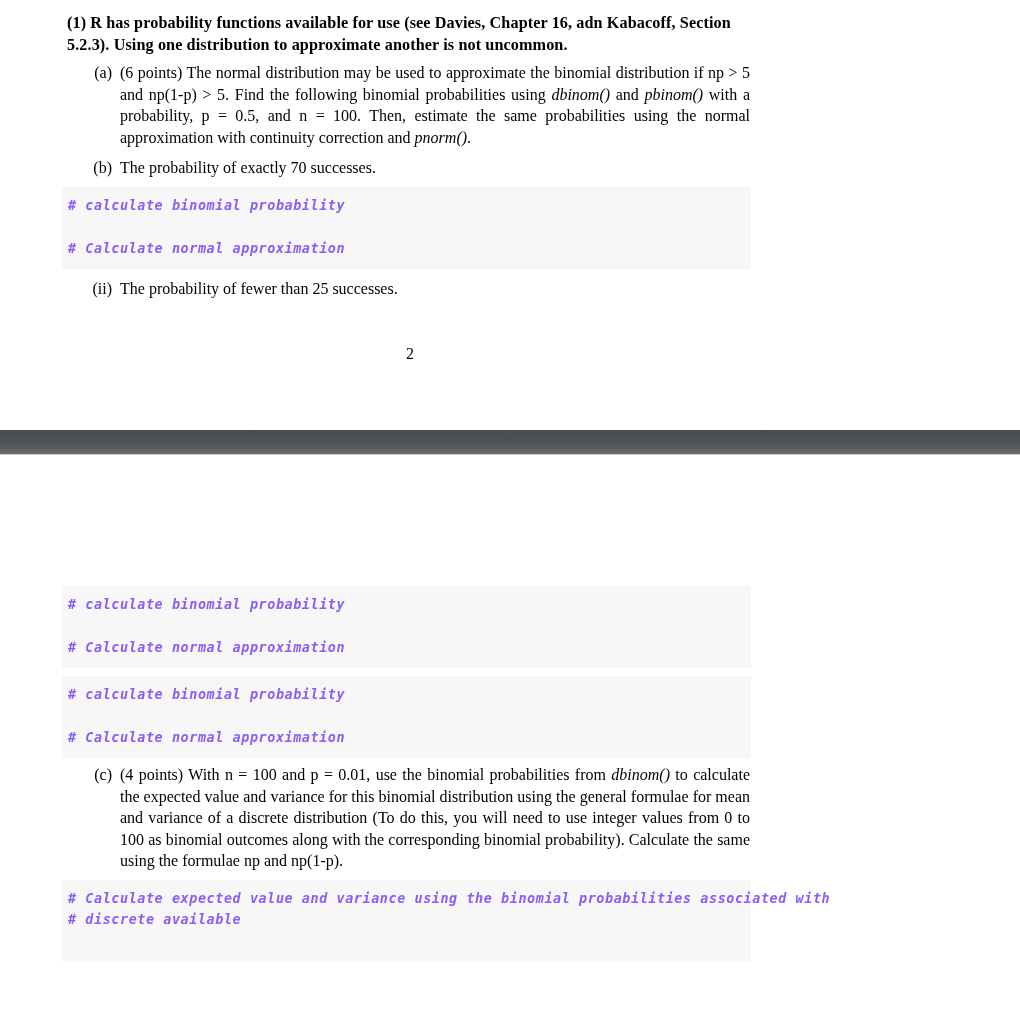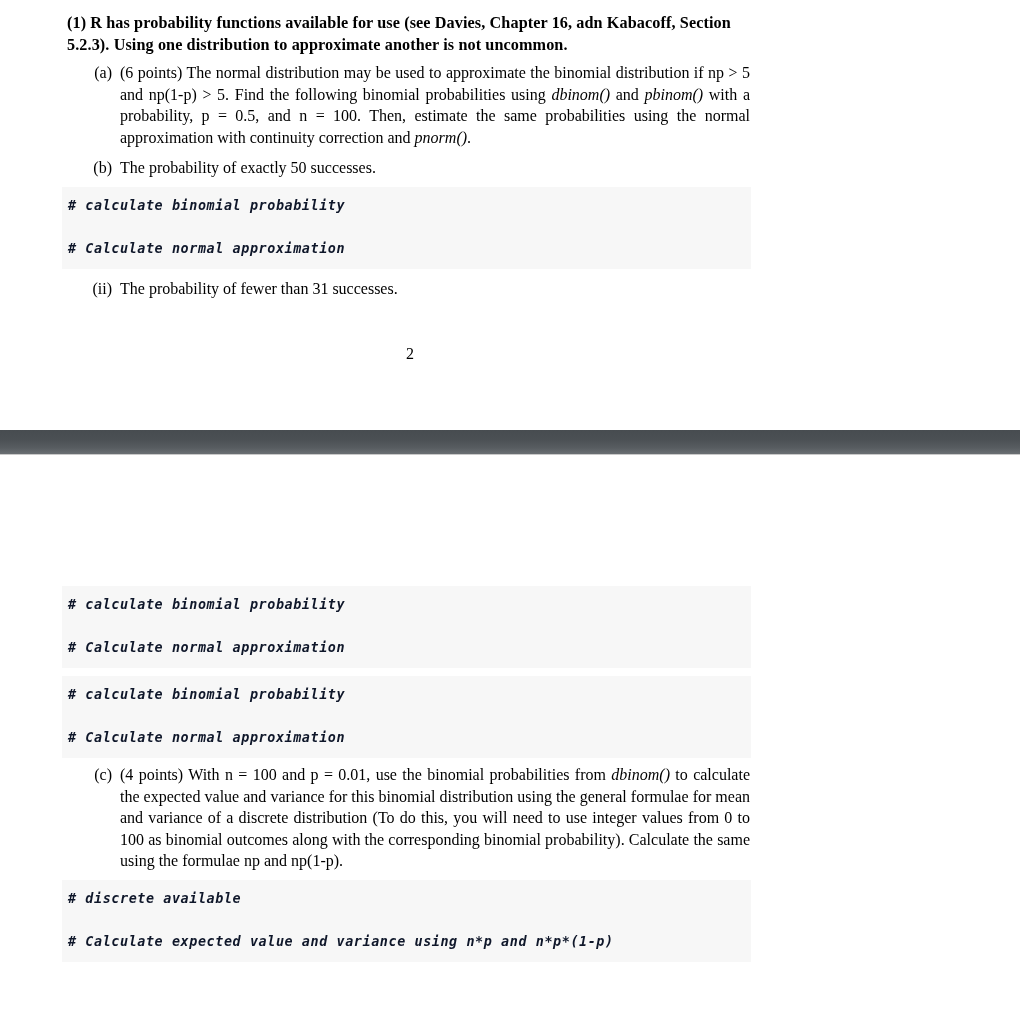--- a/index.html
+++ b/index.html
@@ -52,21 +52,21 @@
   .item .content i { font-style: italic; }
 
   
   .code-chunk {
     background: #f7f7f7;
     margin: 8px 89px 0 62px;
     padding: 8px 0 10px 0;
     font-family: "DejaVu Sans Mono", "Liberation Mono", monospace;
   }
   .code-line {
-    color: #0f172a;
+    color: #8b5cf6;
     font-style: italic;
     font-size: 13.4px;
     line-height: 21px;
     letter-spacing: 0.6px;
     white-space: pre;
     padding: 0 0 0 6px;
     font-weight: 600;
   }
   .code-gap { height: 22px; }
 
@@ -94,32 +94,32 @@
 
   <div class="heading">(1) R has probability functions available for use (see Davies, Chapter 16, adn Kabacoff, Section 5.2.3).  Using one distribution to approximate another is not uncommon.</div>
 
   <div class="item">
     <span class="marker">(a)</span>
     <span class="content"><span>(6 points) The normal distribution may be used to approximate the binomial distribution if np &gt; 5 and np(1-p) &gt; 5. Find the following binomial probabilities using </span><i>dbinom()</i><span> and </span><i>pbinom()</i><span> with a probability, p = 0.5, and n = 100. Then, estimate the same probabilities using the normal approximation </span><b>with continuity correction</b><span> and </span><i>pnorm()</i><span>.</span></span>
   </div>
 
   <div class="item tight">
     <span class="marker">(b)</span>
-    <span class="content">The probability of exactly 50 successes.</span>
+    <span class="content">The probability of exactly 70 successes.</span>
   </div>
 
   <div class="code-chunk">
     <div class="code-line"># calculate binomial probability</div>
     <div class="code-gap"></div>
     <div class="code-line"># Calculate normal approximation</div>
   </div>
 
   <div class="item tight">
     <span class="marker">(ii)</span>
-    <span class="content">The probability of fewer than 31 successes.</span>
+    <span class="content">The probability of fewer than 25 successes.</span>
   </div>
 
   <div class="page-number">2</div>
 </div>
 
 <div style="height:66px"></div>
 <div class="page-separator"></div>
 
 <div class="page">
 
@@ -137,17 +137,17 @@
     <div class="code-gap"></div>
     <div class="code-line"># Calculate normal approximation</div>
   </div>
 
   <div class="item">
     <span class="marker">(c)</span>
     <span class="content"><span>(4 points) With n = 100 and p = 0.01, use the binomial probabilities from </span><i>dbinom()</i><span> to calculate the expected value and variance for this binomial distribution using the general formulae for mean and variance of a discrete distribution (To do this, you will need to use integer values from 0 to 100 as binomial outcomes along with the corresponding binomial probability). Calculate the same using the formulae np and np(1-p).</span></span>
   </div>
 
   <div class="code-chunk">
+    <div class="code-line"># Calculate expected value and variance using the binomial probabilities associated with</div>
     <div class="code-line"># discrete available</div>
     <div class="code-gap"></div>
-    <div class="code-line"># Calculate expected value and variance using n*p and n*p*(1-p)</div>
   </div>
 </div>
 
 </body></html>

